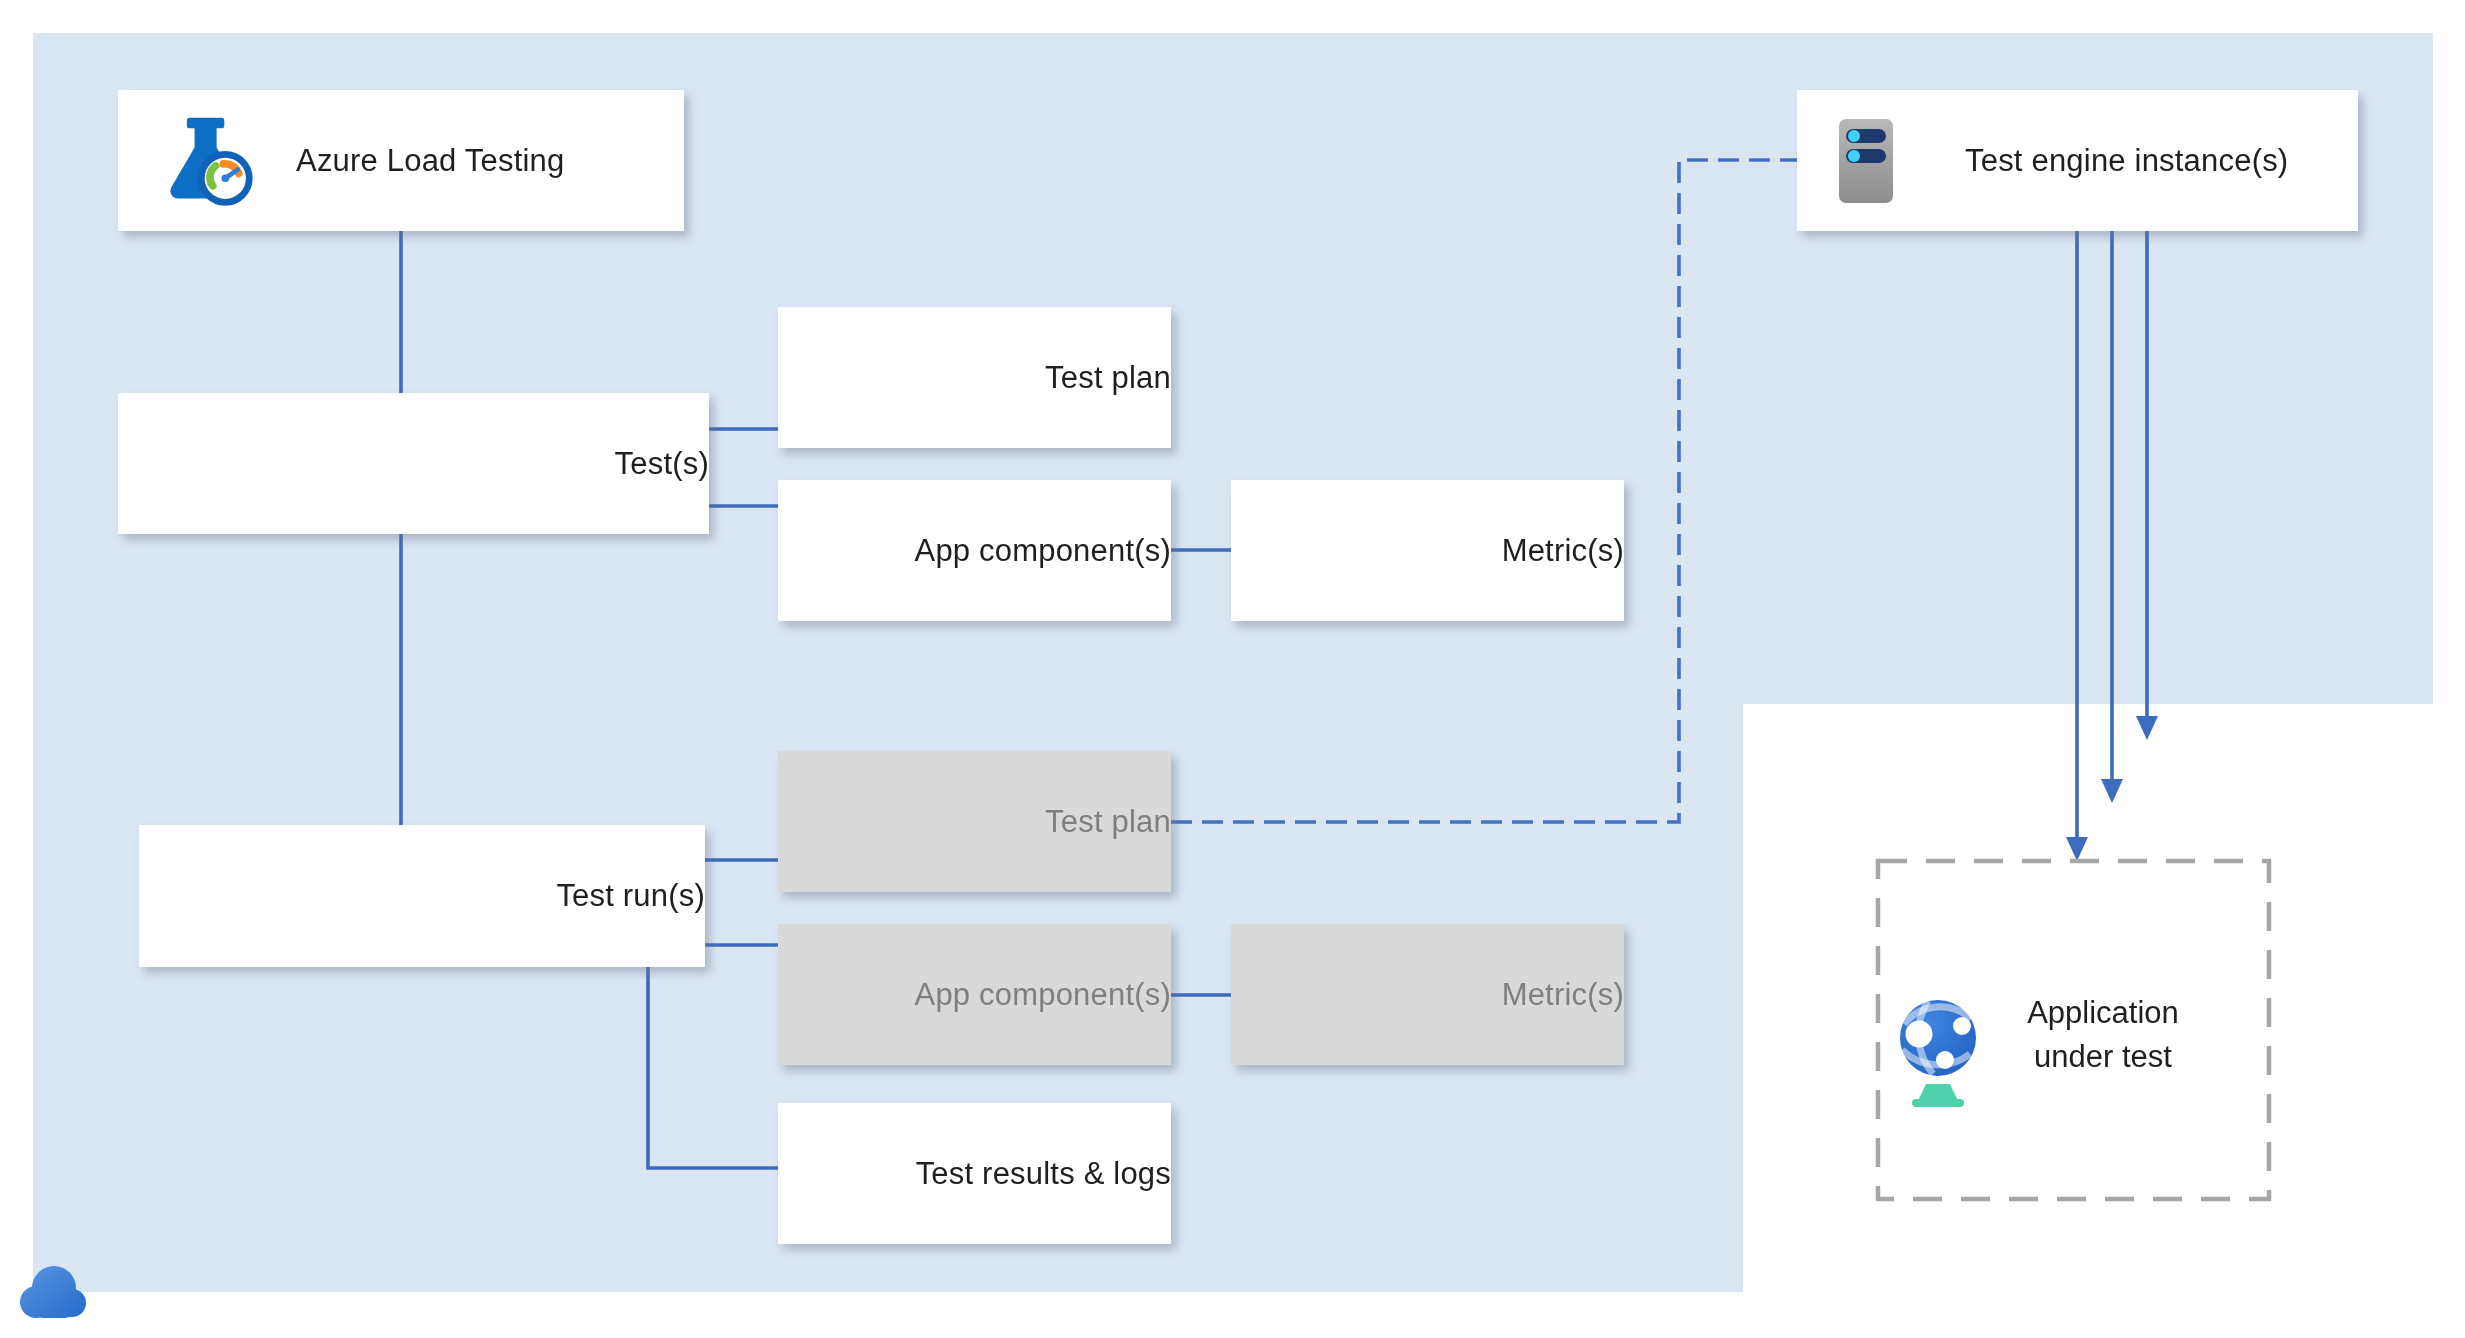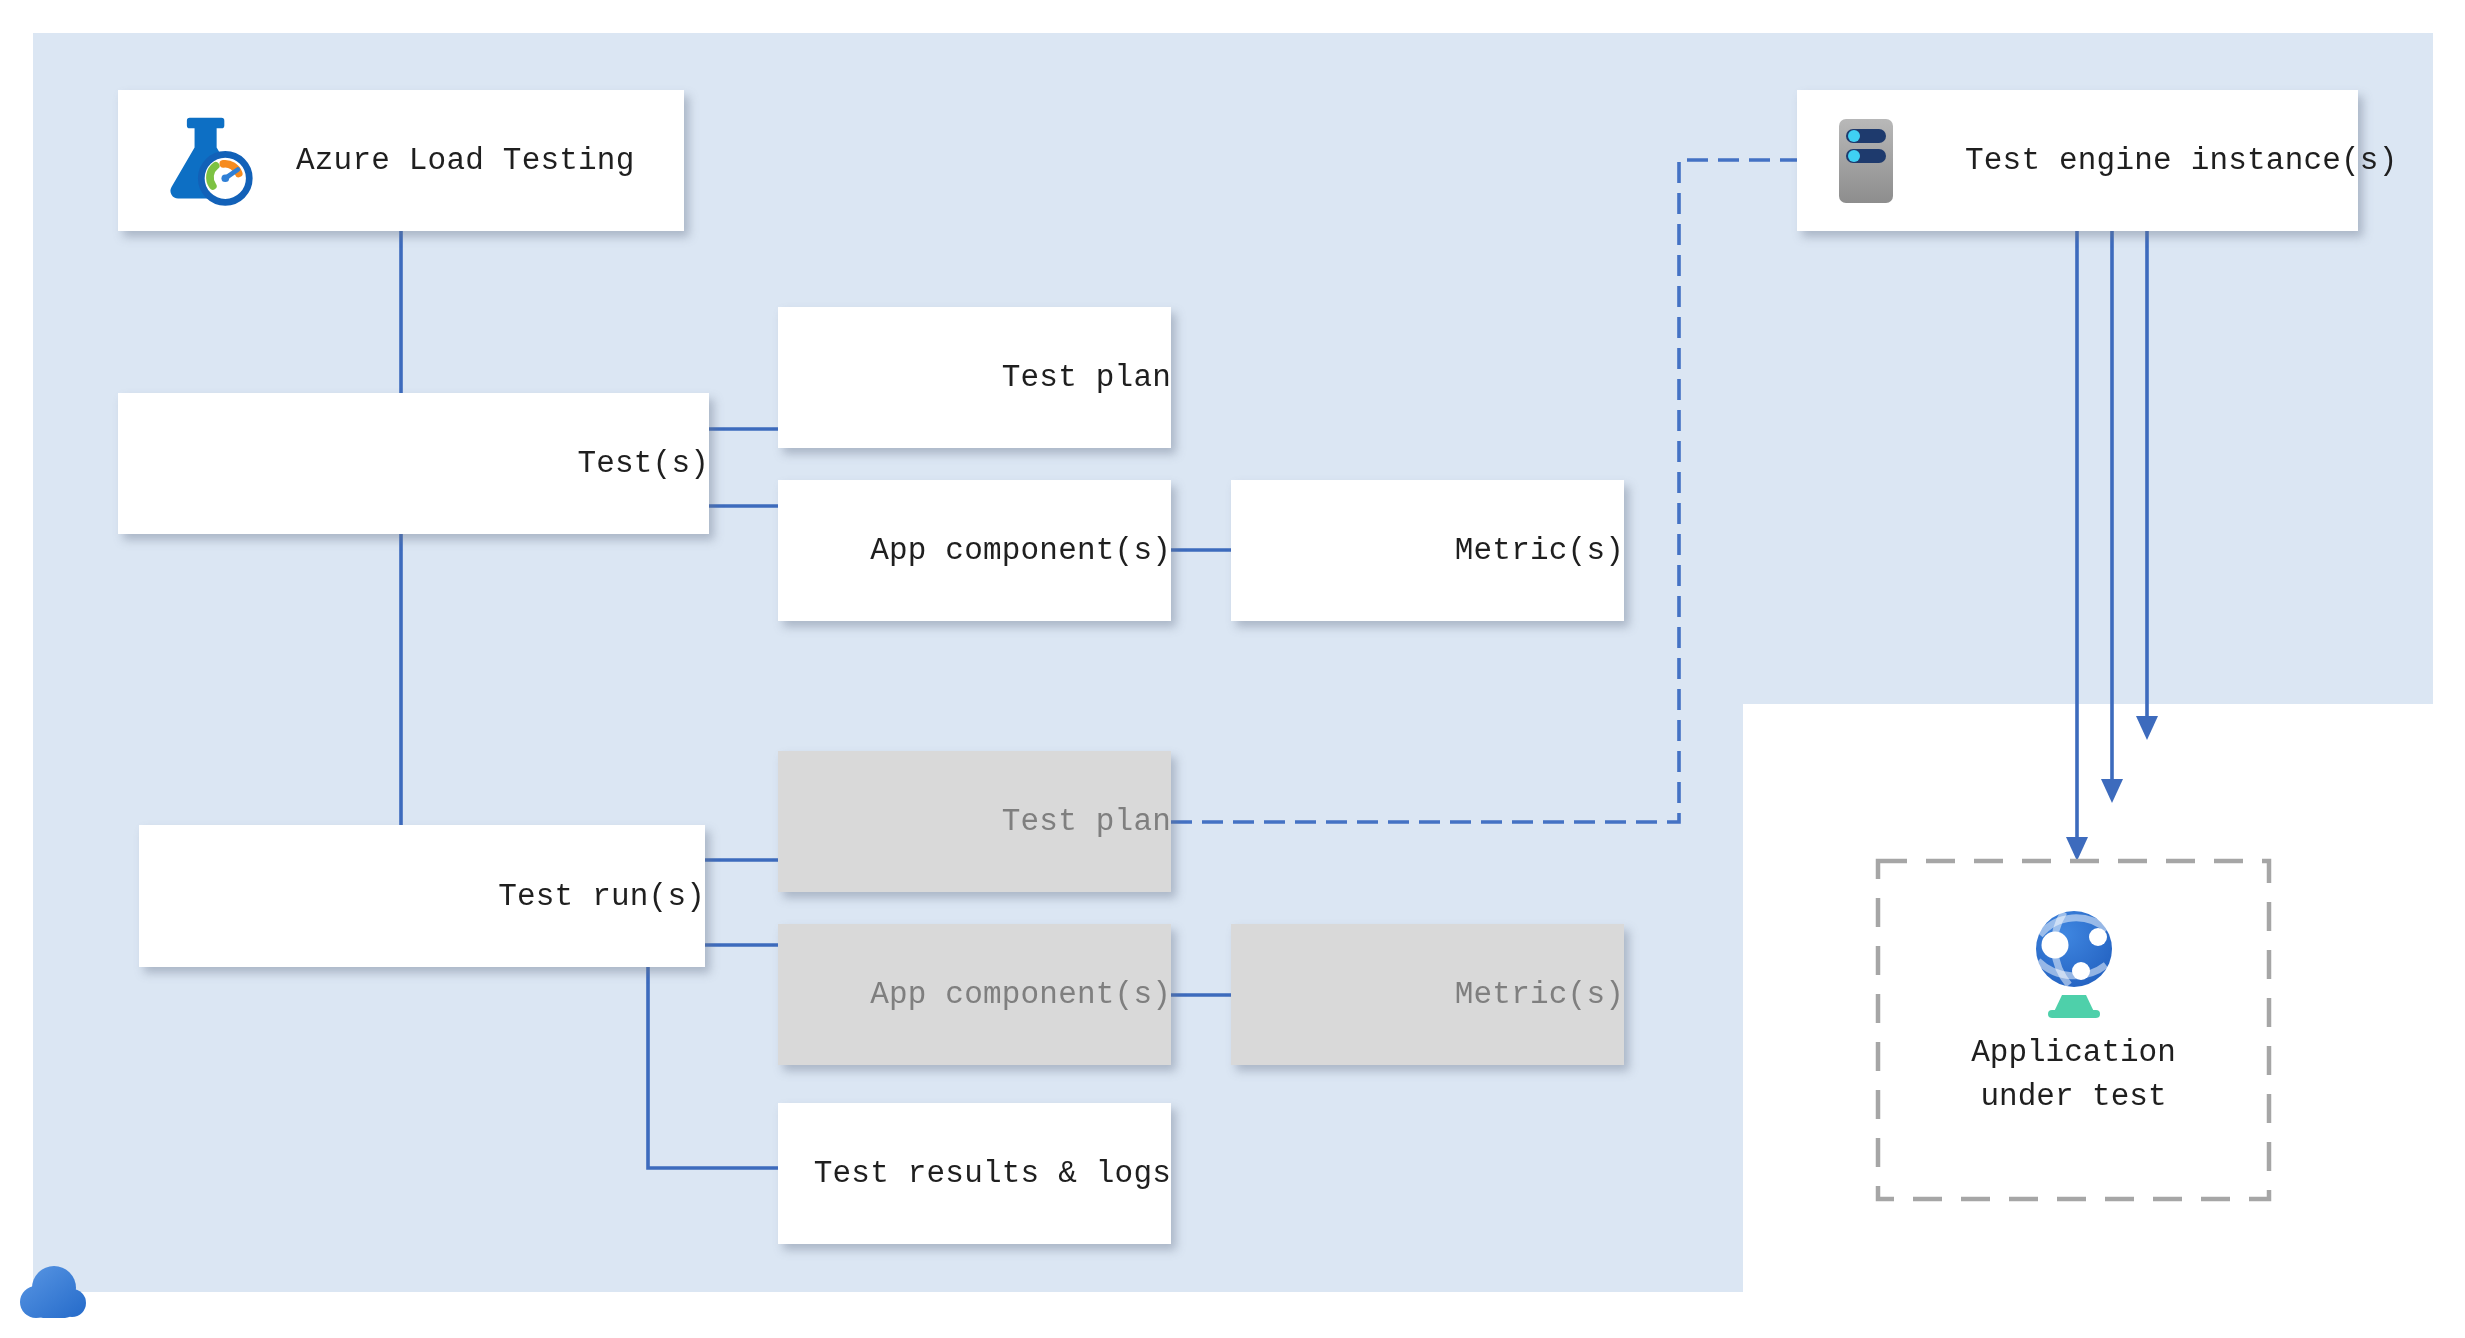--- a/index.html
+++ b/index.html
@@ -1,34 +1,34 @@
 <!DOCTYPE html>
 <html><head>
 <meta charset="utf-8">
 <style>
   html,body{margin:0;padding:0;background:#ffffff;}
   #canvas{
     position:relative;width:2465px;height:1338px;background:#ffffff;overflow:hidden;
-    font-family:Liberation Mono, monospace;
+    font-family:Liberation Sans, sans-serif;
   }
   .region{position:absolute;}
   #blue-region{left:33px;top:33px;width:2400px;height:1259px;background:#dbe6f3;}
   #white-notch{left:1743px;top:704px;width:690px;height:588px;background:#ffffff;}
   #overlay{position:absolute;left:0;top:0;width:2465px;height:1338px;pointer-events:none;}
   .node{
     position:absolute;display:flex;align-items:center;justify-content:flex-end;
     background:#ffffff;box-shadow:5px 6px 9px rgba(104,117,139,.42);
     font-size:31px;color:#1f1f1f;letter-spacing:.2px;
   }
   .node.gray{background:#d9d9d9;color:#7f7f7f;}
   .node.iconbox{justify-content:flex-start;padding-left:42px;gap:40px;box-sizing:border-box;}
   .node .lbl{white-space:nowrap;}
   #node-aut{
     position:absolute;left:1878px;top:861px;width:391px;height:338px;
-    display:flex;flex-direction:column;align-items:center;justify-content:flex-start;
+    display:flex;flex-direction:row;align-items:center;justify-content:flex-start;
     background:transparent;box-shadow:none;
   }
   #node-aut .lbl{
     white-space:normal;text-align:center;width:210px;line-height:44px;
     font-size:31px;color:#1f1f1f;margin-top:10px;
   }
   .icon{flex:0 0 auto;display:block;}
   #cloud-icon{position:absolute;left:14px;top:1254px;}
 </style>
 </head>

